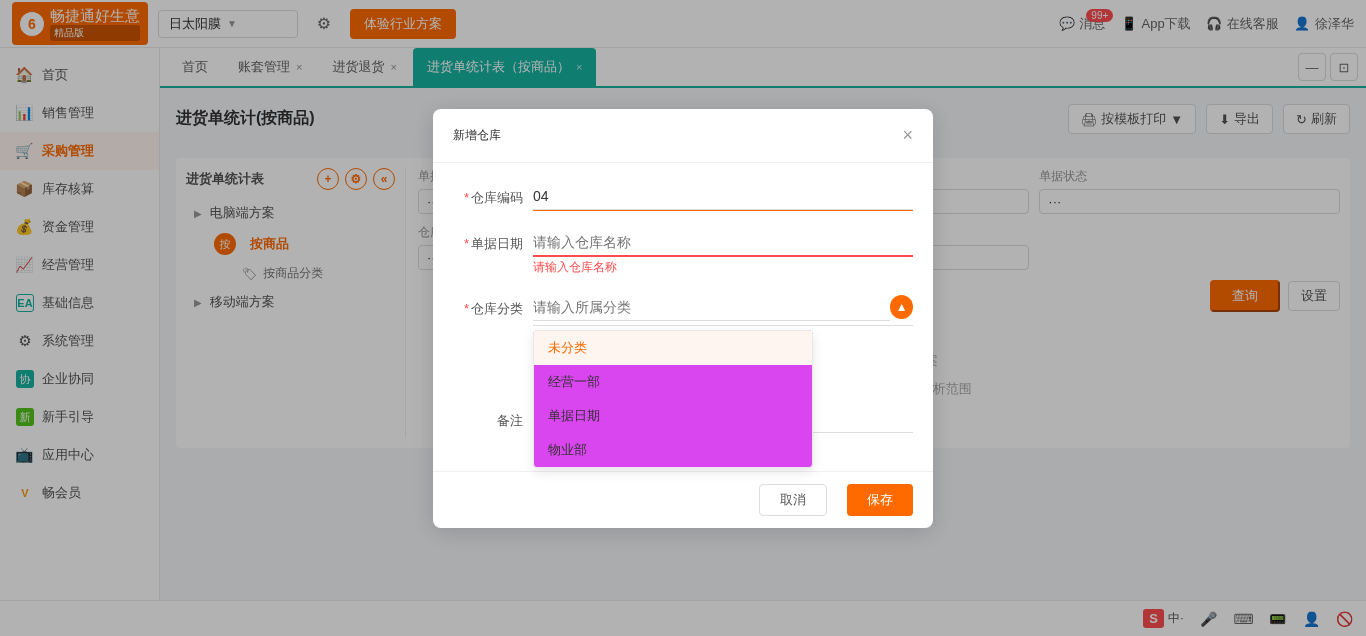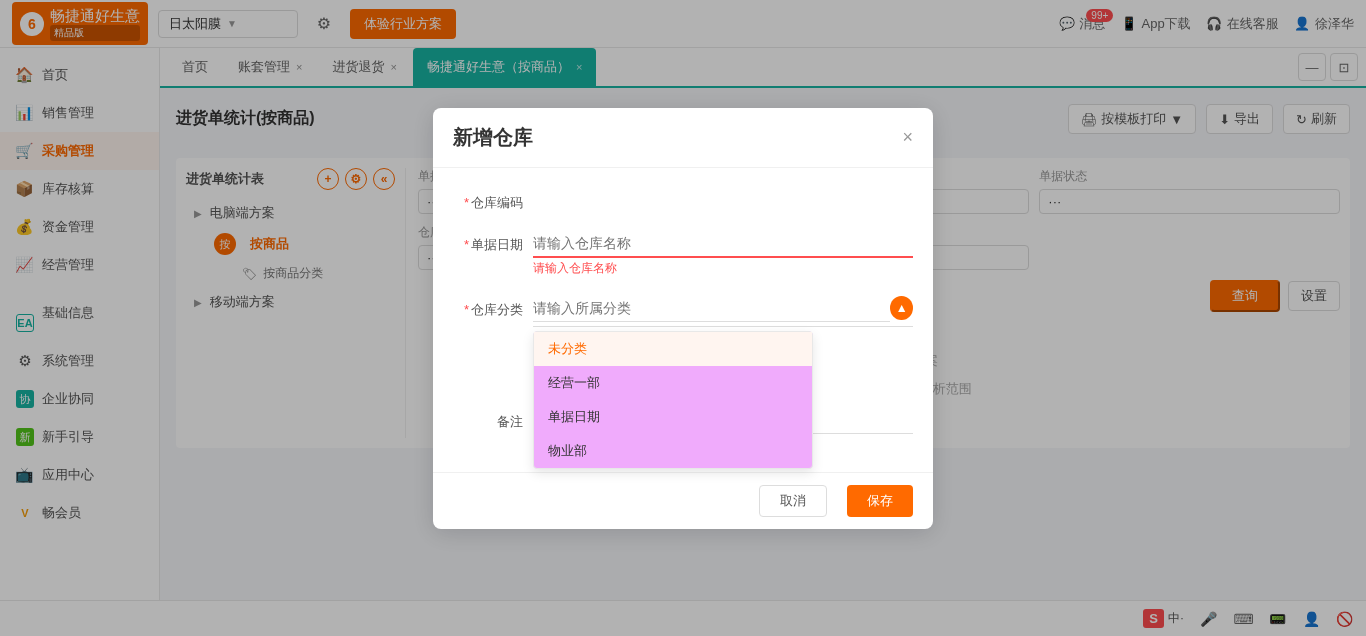--- a/index.html
+++ b/index.html
@@ -63,38 +63,38 @@
 
     
     .empty-area { display: flex; flex-direction: column; align-items: center; justify-content: center; padding: 40px; color: #aaa; gap: 10px; }
 
     
     .overlay { position: fixed; top: 0; left: 0; width: 1366px; height: 636px; background: rgba(0,0,0,0.3); z-index: 100; display: flex; align-items: center; justify-content: center; }
 
     
     .modal { background: #fff; border-radius: 8px; width: 500px; box-shadow: 0 4px 24px rgba(0,0,0,0.15); z-index: 101; overflow: visible; }
     .modal-header { padding: 16px 20px; border-bottom: 1px solid #f0f0f0; display: flex; align-items: center; justify-content: space-between; }
-    .modal-title { font-size: 20px; font-weight: bold; color: #333; }
+    .modal-title { font-size: 12px; font-weight: normal; color: #333; }
     .modal-close { cursor: pointer; color: #999; font-size: 18px; }
     .modal-body { padding: 20px; }
     .form-row { display: flex; align-items: flex-start; margin-bottom: 18px; position: relative; }
     .form-label { width: 80px; text-align: right; padding-right: 10px; padding-top: 6px; font-size: 13px; color: #555; flex-shrink: 0; }
     .form-label.required::before { content: '*'; color: #ff4d4f; margin-right: 2px; }
     .form-control { flex: 1; }
     .form-input { width: 100%; border: none; border-bottom: 1px solid #ddd; padding: 5px 0; font-size: 14px; outline: none; color: #333; }
     .form-input.error { border-bottom: 2px solid #ff4d4f; }
     .form-error { color: #ff4d4f; font-size: 12px; margin-top: 2px; }
     .form-select-input { width: 100%; border: none; border-bottom: 1px solid #ddd; padding: 5px 0; font-size: 14px; outline: none; color: #999; }
     .select-arrow-icon { width: 24px; height: 24px; background: #ff6a00; border-radius: 50%; display: flex; align-items: center; justify-content: center; color: #fff; font-size: 12px; cursor: pointer; }
     .modal-footer { padding: 12px 20px; display: flex; justify-content: flex-end; gap: 20px; border-top: 1px solid #f0f0f0; }
     .btn-cancel { padding: 6px 20px; border: 1px solid #ddd; border-radius: 4px; background: #fff; cursor: pointer; font-size: 13px; color: #555; }
     .btn-save { padding: 6px 20px; border: none; border-radius: 4px; background: #ff6a00; color: #fff; cursor: pointer; font-size: 13px; }
 
     
-    .dropdown-list { position: absolute; left: 0; top: calc(100% + 4px); width: 280px; background: #f0abfc; border: 1px solid #e8e8e8; border-radius: 4px; box-shadow: 0 4px 12px rgba(0,0,0,0.1); z-index: 200; }
+    .dropdown-list { position: absolute; left: 0; top: calc(100% + 4px); width: 280px; background: #d946ef; border: 1px solid #e8e8e8; border-radius: 4px; box-shadow: 0 4px 12px rgba(0,0,0,0.1); z-index: 200; }
     .dropdown-item { padding: 8px 14px; cursor: pointer; font-size: 13px; color: #333; }
     .dropdown-item.selected { background: #fff5f0; color: #ff6a00; }
 
     
     .footer-strip { height: 36px; background: #fff; border-top: 1px solid #e8e8e8; display: flex; align-items: center; justify-content: flex-end; padding: 0 12px; gap: 16px; position: fixed; bottom: 0; right: 0; left: 0; z-index: 50; }
     .footer-logo { display: flex; align-items: center; gap: 4px; }
     .footer-icon { font-size: 14px; color: #666; cursor: pointer; }
   </style>
 </head>
 <body>
@@ -158,21 +158,21 @@
     </div>
     <div class="sidebar-item">
       <span class="sidebar-icon">💰</span>
       <span>资金管理</span>
     </div>
     <div class="sidebar-item">
       <span class="sidebar-icon">📈</span>
       <span>经营管理</span>
     </div>
     <div class="sidebar-item">
-      <span class="sidebar-icon" style="font-size:11px;font-weight:bold;color:#17b3a3;border:1px solid #17b3a3;border-radius:3px;padding:1px 3px;margin-top:20px;">EA</span>
+      <span class="sidebar-icon" style="font-size:11px;font-weight:bold;color:#17b3a3;border:1px solid #17b3a3;border-radius:3px;padding:1px 3px;">EA</span>
       <span>基础信息</span>
     </div>
     <div class="sidebar-item">
       <span class="sidebar-icon">⚙</span>
       <span>系统管理</span>
     </div>
     <div class="sidebar-item">
       <span class="sidebar-icon" style="font-size:11px;background:#17b3a3;color:#fff;border-radius:3px;padding:1px 3px;">协</span>
       <span>企业协同</span>
     </div>
@@ -203,21 +203,21 @@
       </div>
       <div class="tab">
         <span>账套管理</span>
         <span class="tab-close">×</span>
       </div>
       <div class="tab">
         <span>进货退货</span>
         <span class="tab-close">×</span>
       </div>
       <div class="tab active">
-        <span>畅捷通好生意（按商品）</span>
+        <span>进货单统计表（按商品）</span>
         <span class="tab-close">×</span>
       </div>
       <div class="tab-bar-right">
         <div class="tab-btn">—</div>
         <div class="tab-btn">⊡</div>
       </div>
     </div>
 
     <div class="page-content">
       <div style="display:flex;align-items:center;justify-content:space-between;margin-bottom:12px;">
@@ -321,20 +321,24 @@
 <div class="overlay">
   <div class="modal">
     <div class="modal-header">
       <span class="modal-title">新增仓库</span>
       <span class="modal-close">×</span>
     </div>
     <div class="modal-body">
 
       <div class="form-row">
         <label class="form-label required">仓库编码</label>
+        <div class="form-control">
+          <input type="text" class="form-input" value="04" style="">
+          <div style="height:1px;background:#ff6a00;margin-top:0;"></div>
+        </div>
       </div>
 
       <div class="form-row">
         <label class="form-label required">单据日期</label>
         <div class="form-control">
           <input type="text" class="form-input error" style="border-bottom: 2px solid rgb(255, 77, 79);" placeholder="请输入仓库名称">
           <div class="form-error">请输入仓库名称</div>
         </div>
       </div>
 

